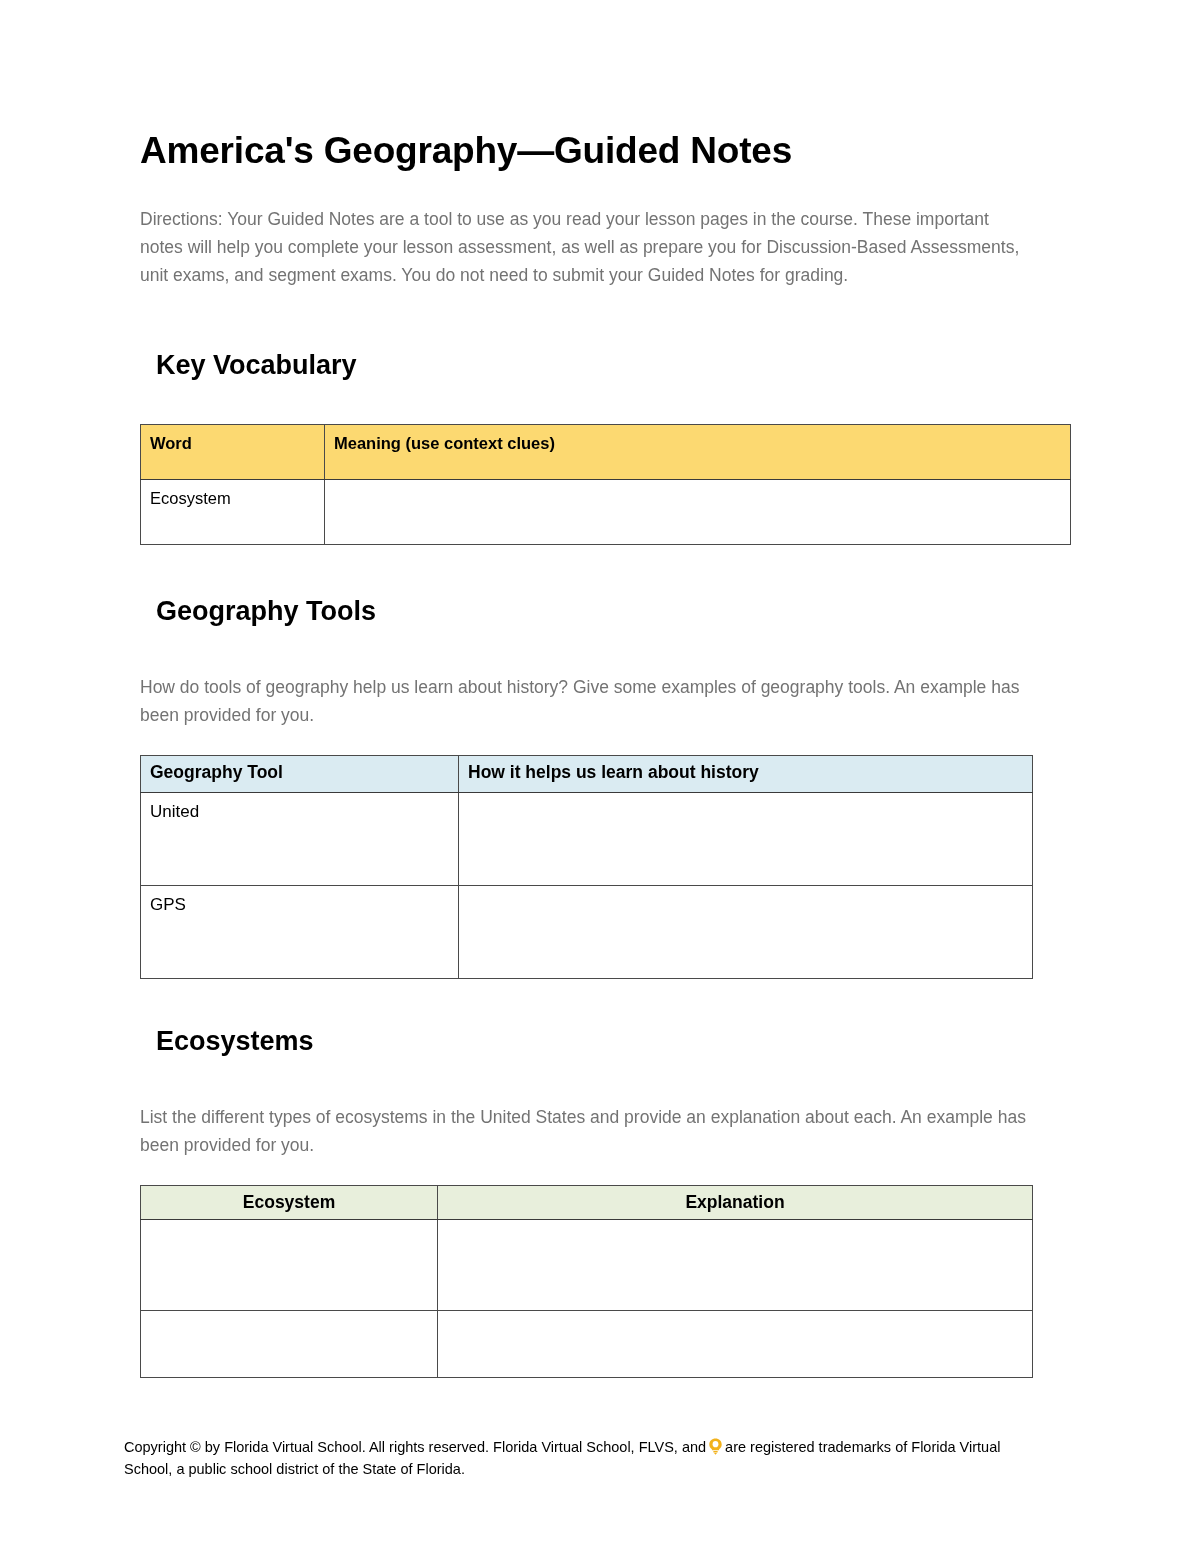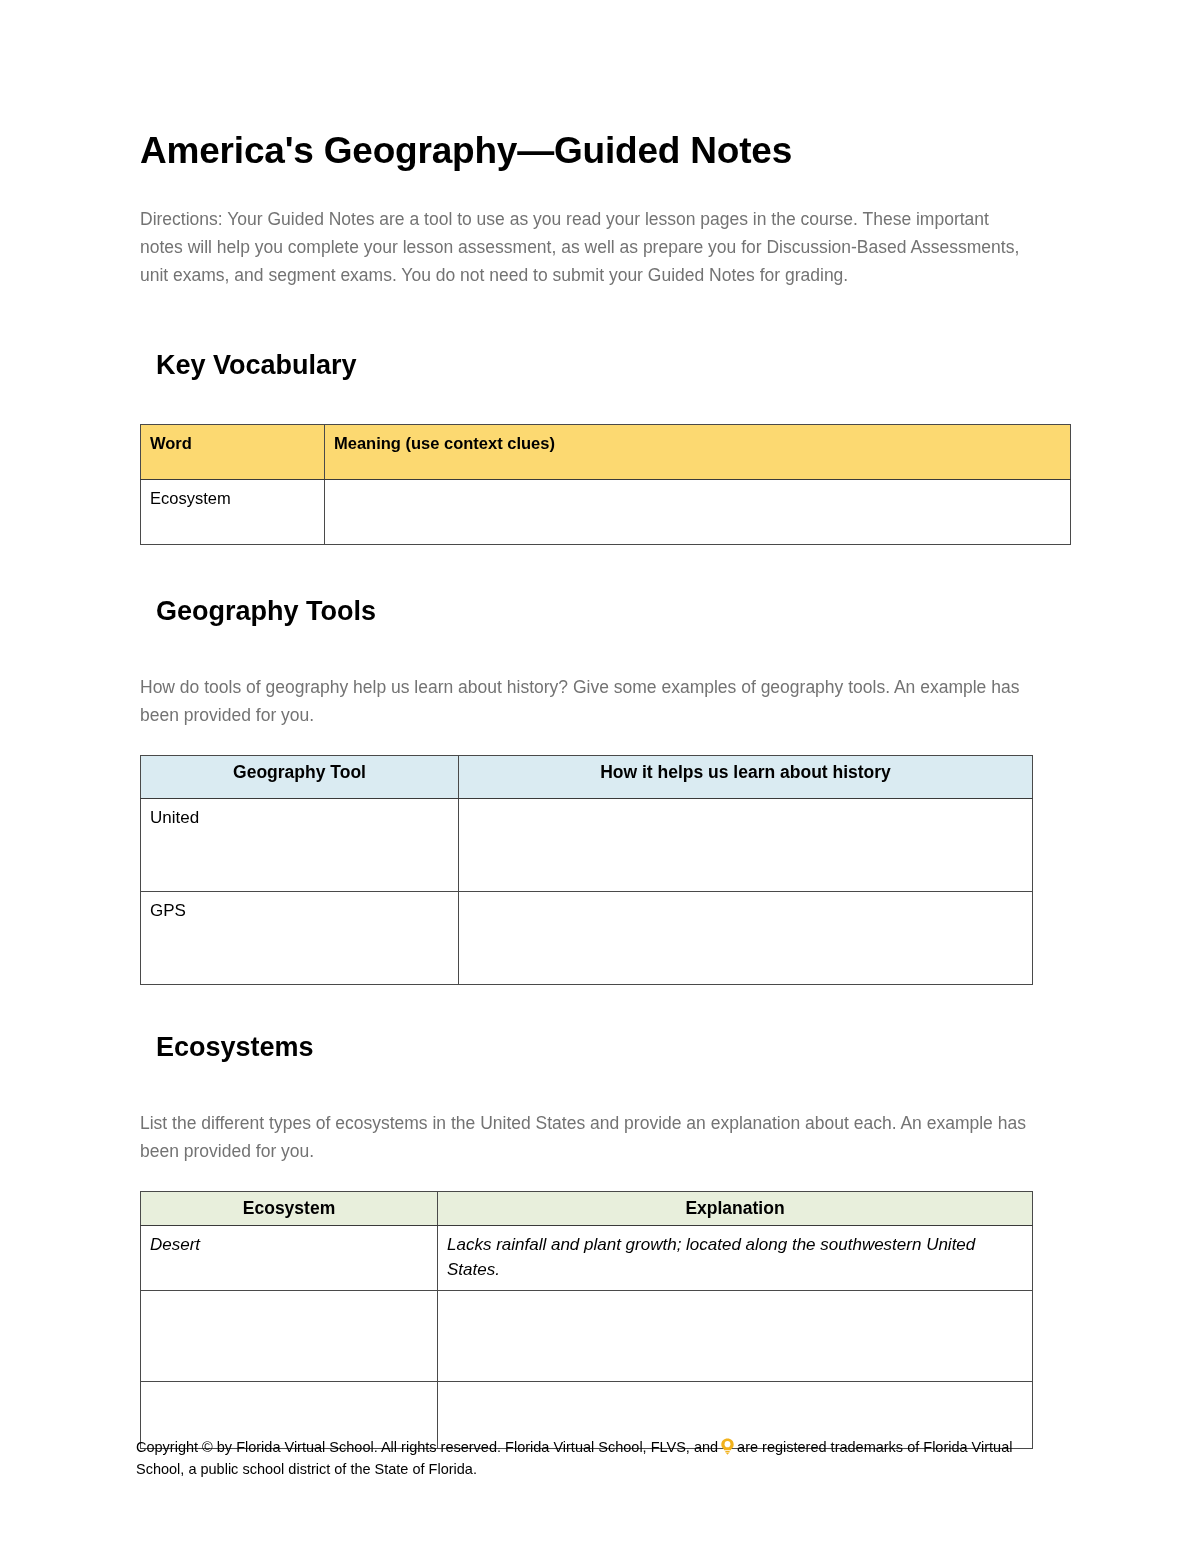--- a/index.html
+++ b/index.html
@@ -88,24 +88,23 @@
     font-size: 16.5px;
   }
   .tbl-vocab td.body-cell { height: 50px; font-size: 16.5px; }
 
   
   .tbl-tools { width: 892px; }
   .tbl-tools col.c1 { width: 318px; }
   .tbl-tools col.c2 { width: 574px; }
   .tbl-tools td.hdr {
     background: #DAEBF2;
-    text-align: center;
     font-size: 17.5px;
     padding-top: 4px;
-    padding-bottom: 12px;
+    padding-bottom: 6px;
   }
   .tbl-tools td.row-cell { height: 28px; }
   .tbl-tools td.row-cell-tall { height: 78px; }
 
   
   .tbl-eco { width: 892px; }
   .tbl-eco col.c1 { width: 297px; }
   .tbl-eco col.c2 { width: 595px; }
   .tbl-eco td.hdr {
     background: #E8EFDC;
@@ -116,21 +115,21 @@
   }
   .tbl-eco td.row-cell { height: 48px; }
   .tbl-eco td.row-cell-blank { height: 76px; }
   .tbl-eco td.row-cell-blank2 { height: 52px; }
 
   .italic { font-style: italic; }
 
   
   .footer {
     position: absolute;
-    left: 136px;
+    left: 124px;
     top: 1436px;
     width: 900px;
     font-size: 14.5px;
     line-height: 1.52;
     color: #000;
   }
   .bulb-icon {
     display: inline-block;
     vertical-align: -3px;
     width: 15px;
@@ -213,24 +212,20 @@
 
   <table class="doc-table tbl-eco">
     <colgroup>
         <col class="c1">
         <col class="c2">
       </colgroup>
     <tbody>
       <tr>
         <td class="hdr">Ecosystem</td>
         <td class="hdr">Explanation</td>
-      </tr>
-      <tr>
-        <td class="row-cell italic">Desert</td>
-        <td class="row-cell italic">Lacks rainfall and plant growth; located along the southwestern United States.</td>
       </tr>
       <tr>
         <td class="row-cell-blank"></td>
         <td class="row-cell-blank"></td>
       </tr>
       <tr>
         <td class="row-cell-blank2"></td>
         <td class="row-cell-blank2"></td>
       </tr>
     </tbody>

